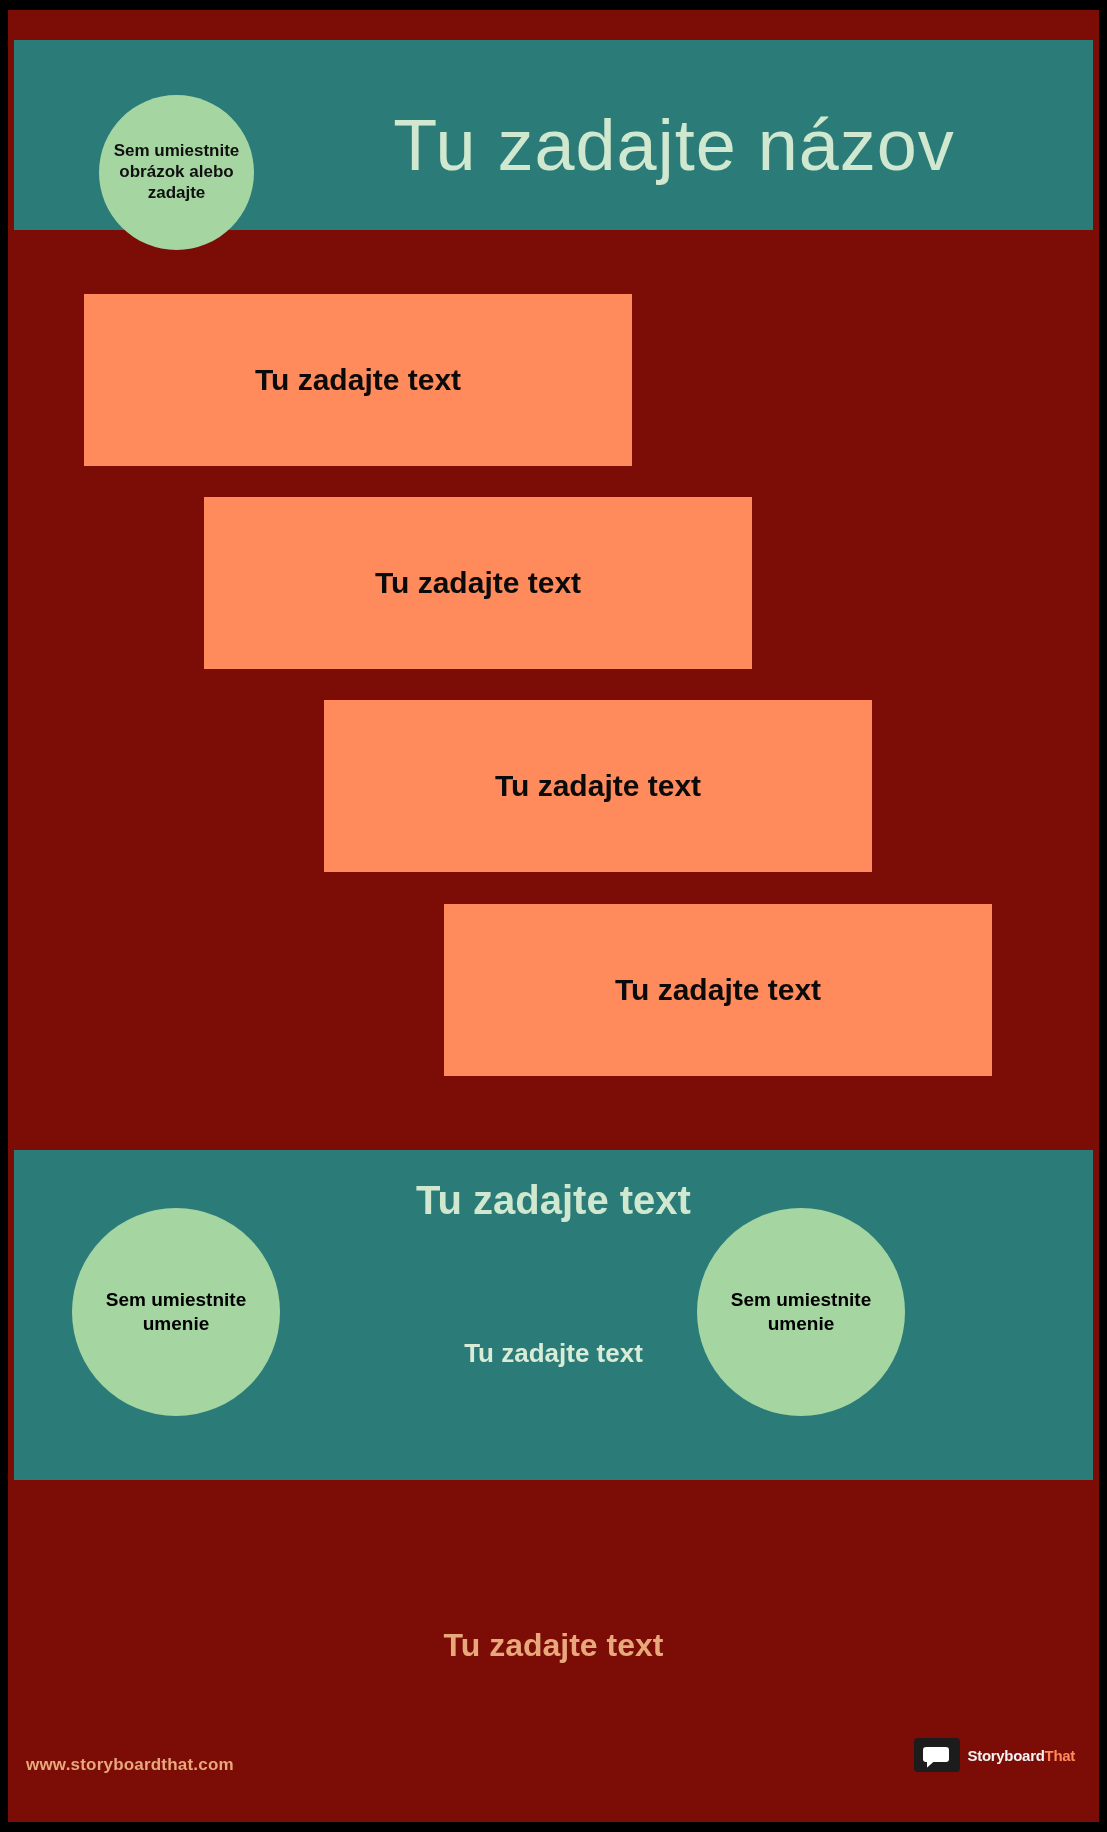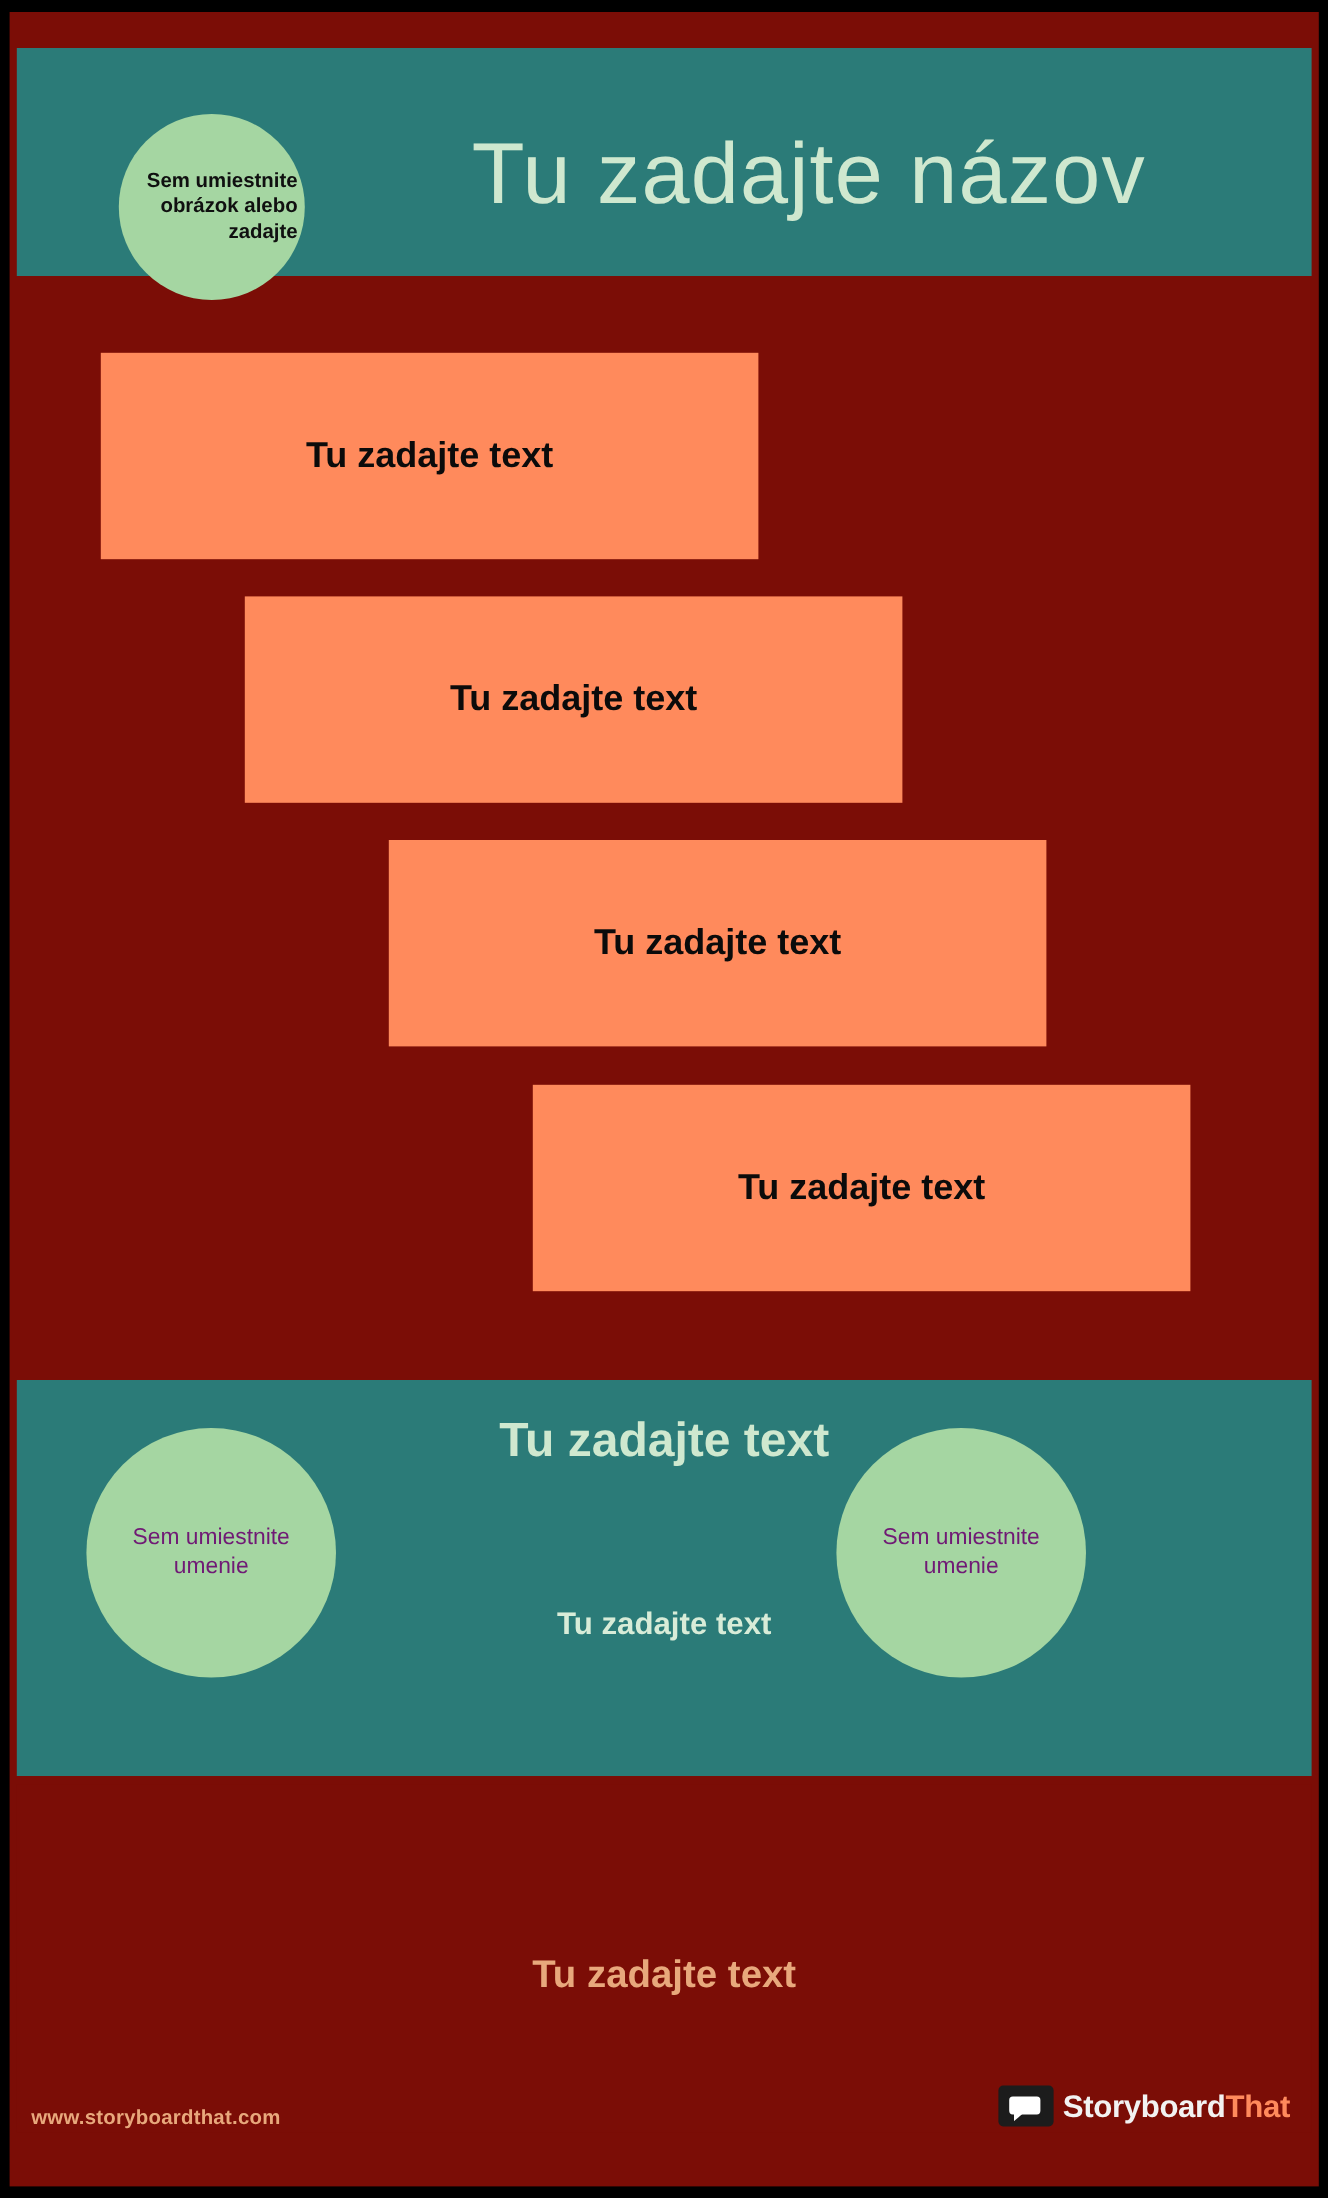--- a/index.html
+++ b/index.html
@@ -59,21 +59,21 @@
     position: absolute;
     left: 85px;
     top: 55px;
     width: 155px;
     height: 155px;
     border-radius: 50%;
     background: #a5d6a2;
     display: flex;
     align-items: center;
     justify-content: center;
-    text-align: right;
+    text-align: center;
     color: #101010;
     font-size: 17px;
     font-weight: bold;
     line-height: 1.22;
     box-sizing: border-box;
     padding: 6px;
   }
 
   
   .bars-area {
@@ -129,32 +129,32 @@
     top: 188px;
     width: 100%;
     text-align: center;
     color: #d8ecd8;
     font-size: 26px;
     font-weight: bold;
   }
 
   .mid-circle {
     position: absolute;
-    top: 40px;
+    top: 58px;
     width: 208px;
     height: 208px;
     border-radius: 50%;
     background: #a5d6a2;
     display: flex;
     align-items: center;
     justify-content: center;
     text-align: center;
-    color: #701a75;
+    color: #000000;
     font-size: 19px;
-    font-weight: normal;
+    font-weight: bold;
     line-height: 1.25;
     box-sizing: border-box;
     padding: 8px;
   }
   .mid-circle-left  { left: 58px; }
   .mid-circle-right { left: 683px; }
 
   
   .footer-band {
     position: absolute;
@@ -216,21 +216,21 @@
     content: "";
     position: absolute;
     left: 13px;
     top: 23px;
     width: 8px;
     height: 7px;
     background: #ffffff;
     clip-path: polygon(0 0, 100% 0, 0 100%);
   }
   .brand-name {
-    font-size: 26px;
+    font-size: 15px;
     font-weight: bold;
     color: #f2f2f2;
     letter-spacing: -0.3px;
     white-space: nowrap;
   }
   .brand-name .accent { color: #ff8a5c; }
 </style>
 </head>
 <body>
 

